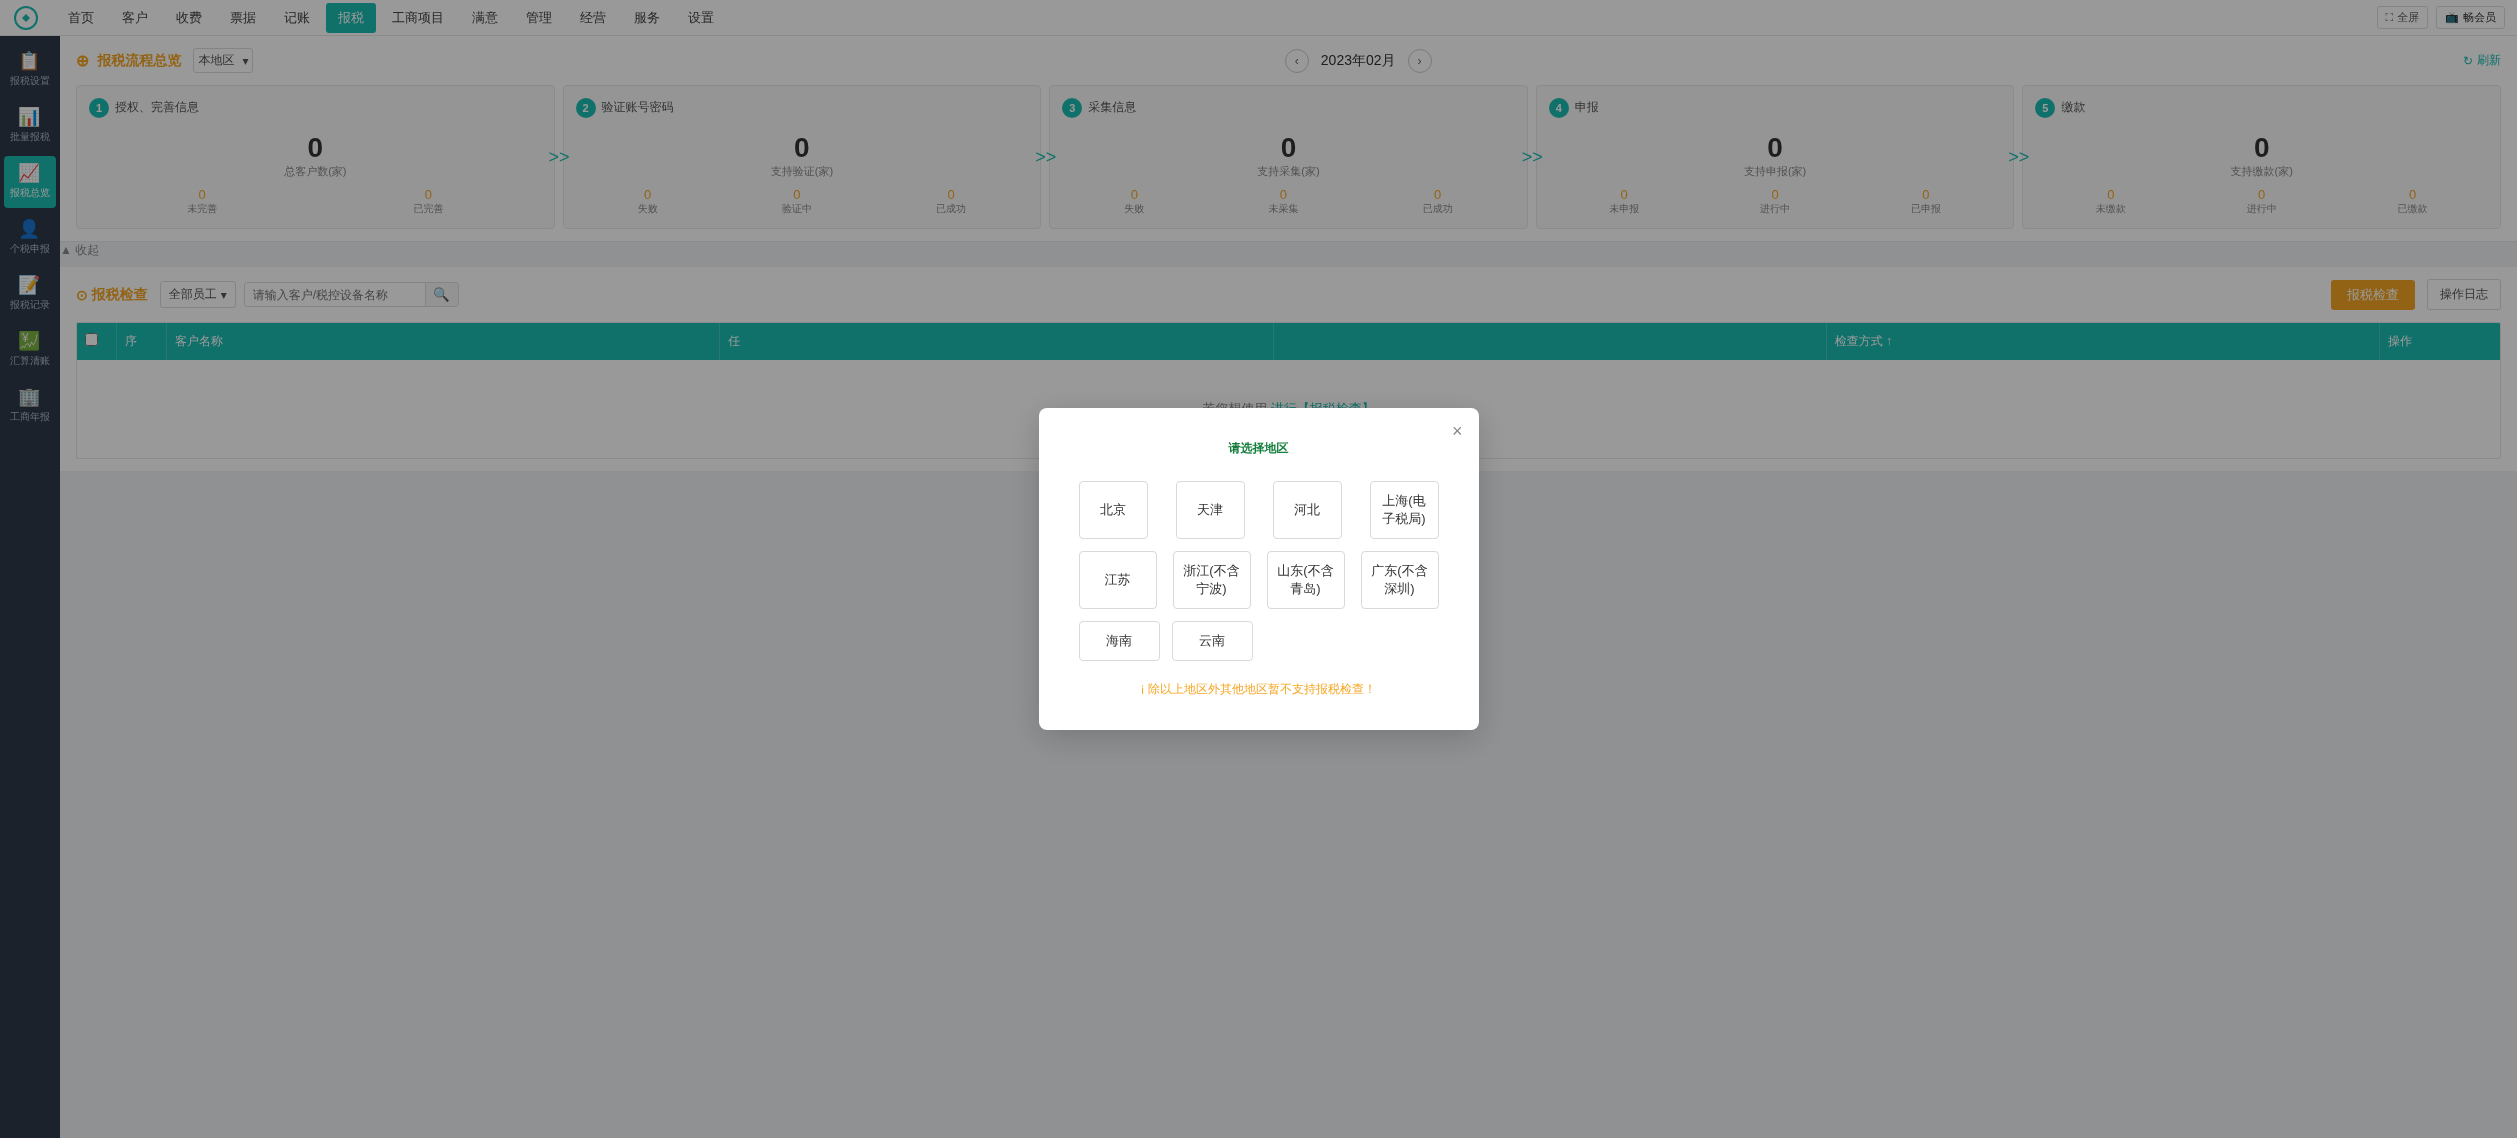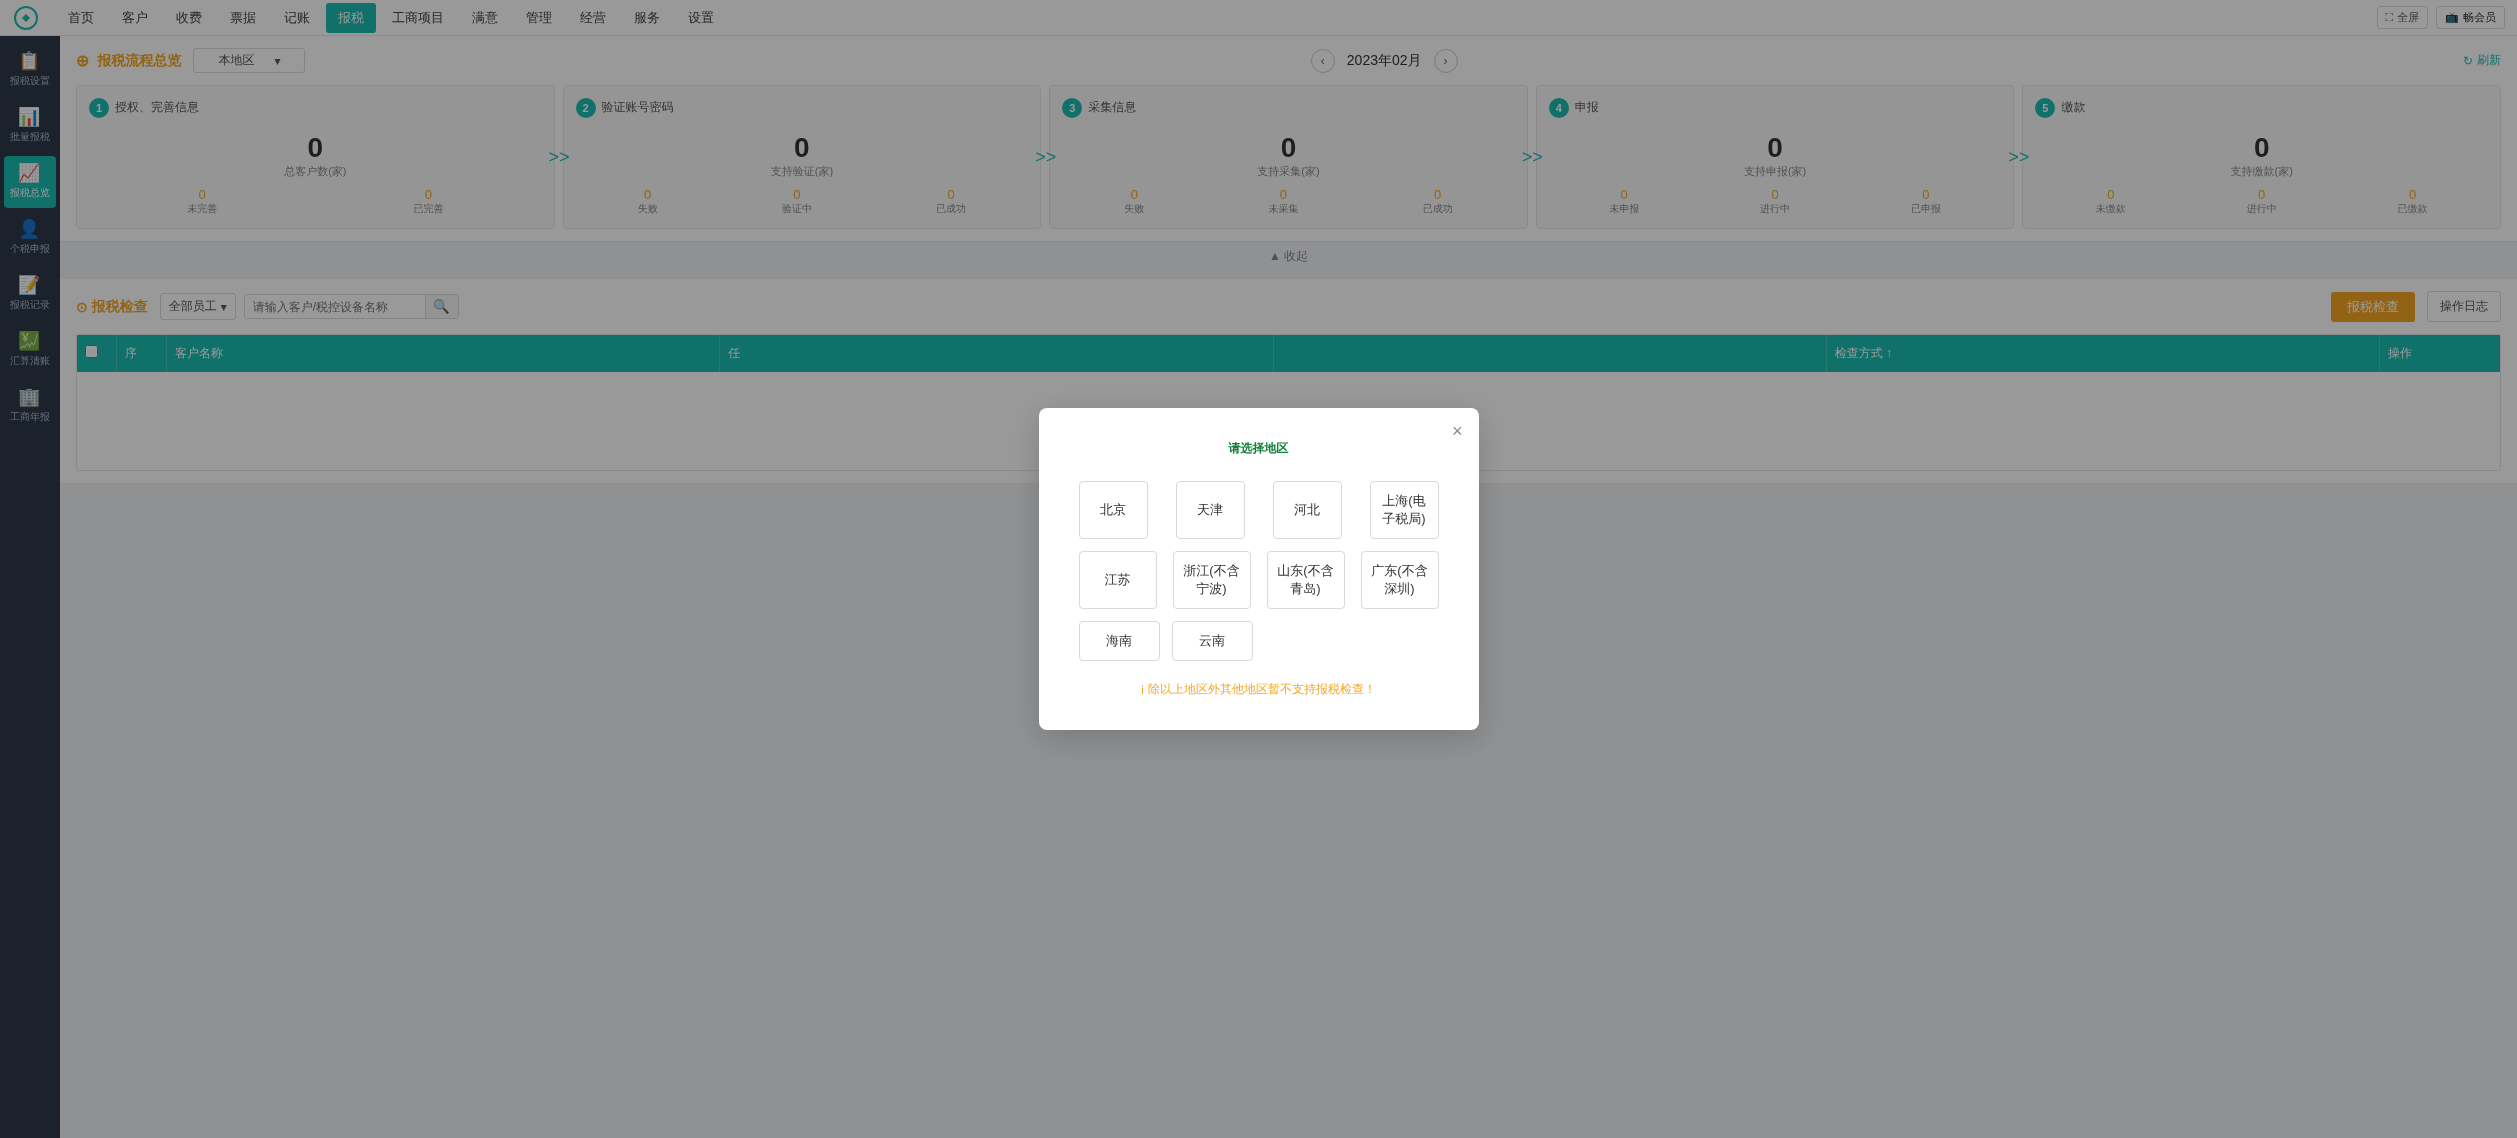--- a/index.html
+++ b/index.html
@@ -80,21 +80,21 @@
       margin: 0;
       padding: 12px 16px;
     }
     .flow-header {
       display: flex;
       align-items: center;
       justify-content: space-between;
       margin-bottom: 12px;
     }
     .flow-title { display: flex; align-items: center; gap: 8px; font-size: 14px; font-weight: bold; color: #f5a623; }
-    .region-selector { display: flex; align-items: center; gap: 20px; font-size: 12px; color: #555; cursor: pointer; padding: 3px 24px; border: 1px solid #ddd; border-radius: 3px; }
+    .region-selector { display: flex; align-items: center; gap: 8px; font-size: 12px; color: #555; cursor: pointer; padding: 3px 4px; border: 1px solid #ddd; border-radius: 3px; }
     .date-nav { display: flex; align-items: center; gap: 12px; }
     .date-nav-btn { width: 24px; height: 24px; border-radius: 50%; border: 1px solid #ccc; background: #fff; cursor: pointer; display: flex; align-items: center; justify-content: center; font-size: 12px; color: #666; }
     .date-text { font-size: 14px; color: #333; font-weight: 500; }
     .refresh-btn { font-size: 12px; color: #1abcb0; cursor: pointer; display: flex; align-items: center; gap: 4px; }
 
     
     .flow-steps { display: flex; align-items: stretch; gap: 0; }
     .flow-step {
       flex: 1;
       background: #f8f9fa;
@@ -125,22 +125,21 @@
       top: 50%;
       transform: translateY(-50%);
       z-index: 2;
       color: #1abcb0;
       font-size: 18px;
     }
 
     
     .collapse-bar {
       background: #f0f2f5;
-      text-align: center;
-      padding: 6px;
+      text-align: left;
       cursor: pointer;
       color: #888;
       font-size: 12px;
       border-top: 1px solid #e8e8e8;
     }
 
     
     .tax-check {
       background: #fff;
       margin-top: 8px;

